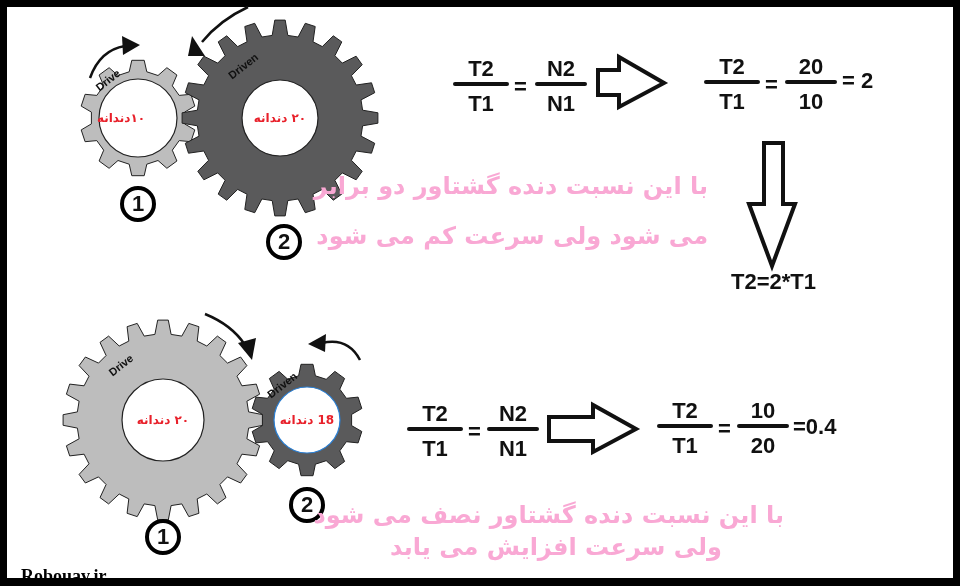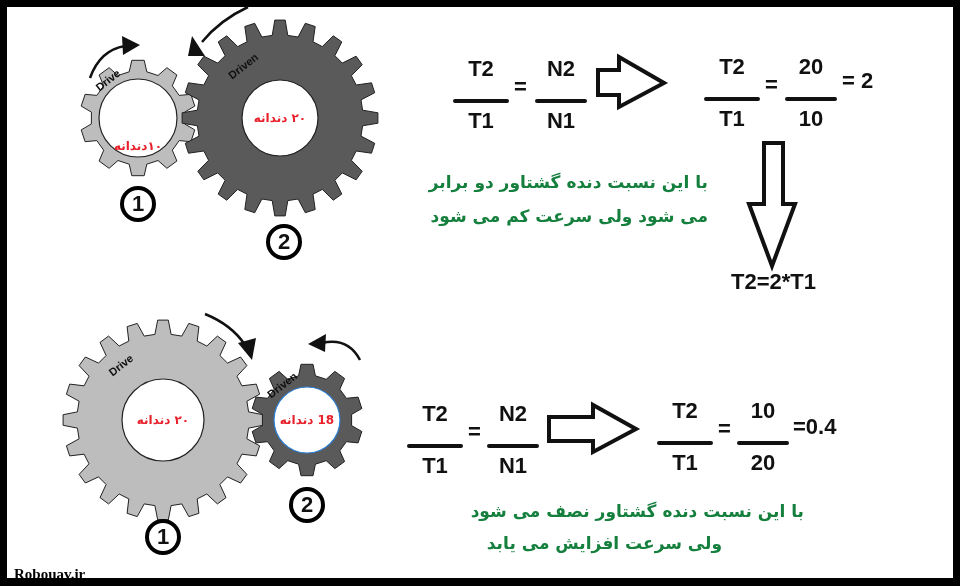--- a/index.html
+++ b/index.html
@@ -1,28 +1,28 @@
 <!DOCTYPE html>
 <html><head>
 <meta charset="utf-8">
 <style>
   html,body{margin:0;padding:0;}
   body{width:960px;height:586px;background:#000;position:relative;overflow:hidden;font-family:"Liberation Sans",sans-serif;}
   #canvas{position:absolute;left:7px;top:7px;width:946px;height:571px;background:#fff;}
   svg#diagram{position:absolute;left:0;top:0;width:960px;height:586px;}
   .frac{position:absolute;display:flex;flex-direction:column;align-items:center;font-weight:bold;font-size:22px;color:#111;line-height:1;}
-  .frac .num{padding-bottom:19px;}
+  .frac .num{padding-bottom:2px;}
   .frac .bar{height:4px;background:#111;border-radius:2px;}
   .frac .den{padding-top:7px;}
   .op{position:absolute;font-weight:bold;font-size:22px;color:#111;}
-  .fa{position:absolute;color:#15803d;font-weight:bold;font-size:17px;direction:rtl;text-align:right;white-space:nowrap;font-family:"DejaVu Sans",sans-serif;}
+  .fa{position:absolute;color:#f9a8d4;font-weight:bold;font-size:24px;direction:rtl;text-align:right;white-space:nowrap;font-family:"DejaVu Sans",sans-serif;}
   .gear-label{position:absolute;color:#e8202a;font-weight:bold;font-size:12px;font-family:"DejaVu Sans",sans-serif;direction:rtl;white-space:nowrap;transform:translate(-50%,-50%);}
   .gear-role{position:absolute;color:#111;font-weight:bold;font-size:11px;white-space:nowrap;transform-origin:center;}
   .badge{position:absolute;width:28px;height:28px;border:4px solid #000;border-radius:50%;display:flex;align-items:center;justify-content:center;font-weight:bold;font-size:22px;color:#111;transform:translate(-50%,-50%);background:#fff;}
-  .watermark{position:absolute;left:14px;top:566px;font-family:"Liberation Serif",serif;font-size:15px;color:#000;font-weight:bold;}
+  .watermark{position:absolute;left:21px;top:566px;font-family:"Liberation Serif",serif;font-size:18px;color:#000;font-weight:bold;}
 </style>
 </head>
 <body>
 
 <div id="canvas"></div>
 
 <svg id="diagram" xmlns="http://www.w3.org/2000/svg" viewBox="0 0 960 586">
   <g id="gears-layer">
       <g>
         <path d="M129.2 71.8 L131.8 60.3 L144.2 60.3 L146.8 71.8 L158.0 75.5 L158.0 75.5 L166.9 67.7 L176.9 75.0 L172.3 85.8 L179.2 95.4 L179.2 95.4 L190.9 94.3 L194.8 106.1 L184.6 112.1 L184.6 123.9 L184.6 123.9 L194.8 129.9 L190.9 141.7 L179.2 140.6 L172.3 150.2 L172.3 150.2 L176.9 161.0 L166.9 168.3 L158.0 160.5 L146.8 164.2 L146.8 164.2 L144.2 175.7 L131.8 175.7 L129.2 164.2 L118.0 160.5 L118.0 160.5 L109.1 168.3 L99.1 161.0 L103.7 150.2 L96.8 140.6 L96.8 140.6 L85.1 141.7 L81.2 129.9 L91.4 123.9 L91.4 112.1 L91.4 112.1 L81.2 106.1 L85.1 94.3 L96.8 95.4 L103.7 85.8 L103.7 85.8 L99.1 75.0 L109.1 67.7 L118.0 75.5 L129.2 71.8 Z" fill="#bdbdbd" stroke="#222" stroke-width="1"></path>
@@ -60,21 +60,21 @@
   </g>
   <polygon points="326,334 308,344 325,352" fill="#111"></polygon>
 
   <polygon points="598,70 619,70 619,57 664,83 619,107 619,95 598,95" fill="#fff" stroke="#111" stroke-width="4" stroke-linejoin="miter"></polygon>
   <polygon points="549,417 593,417 593,405 636,429 593,452 593,441 549,441" fill="#fff" stroke="#111" stroke-width="4" stroke-linejoin="miter"></polygon>
 
   <polygon points="764,143 783,143 783,204 795,204 772,266 749,204 764,204" fill="#fff" stroke="#111" stroke-width="4" stroke-linejoin="miter"></polygon>
 </svg>
 
 <div id="overlay">
-    <div class="gear-label" style="left: 138px; top: 118px; margin-top: 28px;">۱۰دندانه</div>
+    <div class="gear-label" style="left: 121px; top: 118px;">۱۰دندانه</div>
     <div class="gear-role" style="left: 94.1891px; top: 74.1382px; transform: rotate(-38deg);">Drive</div>
     <div class="badge" style="left: 138px; top: 204px;">1</div>
     <div class="gear-label" style="left: 280px; top: 118px;">۲۰ دندانه</div>
     <div class="gear-role" style="left: 226.151px; top: 59.803px; transform: rotate(-38deg);">Driven</div>
     <div class="badge" style="left: 284px; top: 242px;">2</div>
     <div class="gear-label" style="left: 163px; top: 420px;">۲۰ دندانه</div>
     <div class="gear-role" style="left: 107.431px; top: 359.346px; transform: rotate(-38deg);">Drive</div>
     <div class="badge" style="left: 163px; top: 537px;">1</div>
     <div class="gear-label" style="left: 307px; top: 420px;">18 دندانه</div>
     <div class="gear-role" style="left: 265.483px; top: 379.415px; transform: rotate(-38deg);">Driven</div>
@@ -99,21 +99,21 @@
 </div>
 <div class="op" style="left:765px;top:72px;">=</div>
 <div class="frac" style="left:785px;top:56px;">
   <span class="num">20</span>
   <span class="bar" style="width:52px"></span>
   <span class="den">10</span>
 </div>
 <div class="op" style="left:842px;top:68px;">= 2</div>
 
 <div class="fa" style="right:252px;top:172px;">با این نسبت دنده گشتاور دو برابر</div>
-<div class="fa" style="right:252px;top:206px;">می شود ولی سرعت کم می شود</div>
+<div class="fa" style="right:252px;top:222px;">می شود ولی سرعت کم می شود</div>
 
 <div class="op" style="left:731px;top:269px;">T2=2*T1</div>
 
 <div class="frac" style="left:407px;top:403px;">
   <span class="num">T2</span>
   <span class="bar" style="width:56px"></span>
   <span class="den">T1</span>
 </div>
 <div class="op" style="left:468px;top:419px;">=</div>
 <div class="frac" style="left:487px;top:403px;">
@@ -127,16 +127,16 @@
   <span class="den">T1</span>
 </div>
 <div class="op" style="left:718px;top:416px;">=</div>
 <div class="frac" style="left:737px;top:400px;">
   <span class="num">10</span>
   <span class="bar" style="width:52px"></span>
   <span class="den">20</span>
 </div>
 <div class="op" style="left:793px;top:414px;">=0.4</div>
 
-<div class="fa" style="right:156px;top:501px;">با این نسبت دنده گشتاور نصف می شود</div>
+<div class="fa" style="right:176px;top:501px;">با این نسبت دنده گشتاور نصف می شود</div>
 <div class="fa" style="right:238px;top:533px;">ولی سرعت افزایش می یابد</div>
 
 <div class="watermark">Robouav.ir</div>
 
 </body></html>

